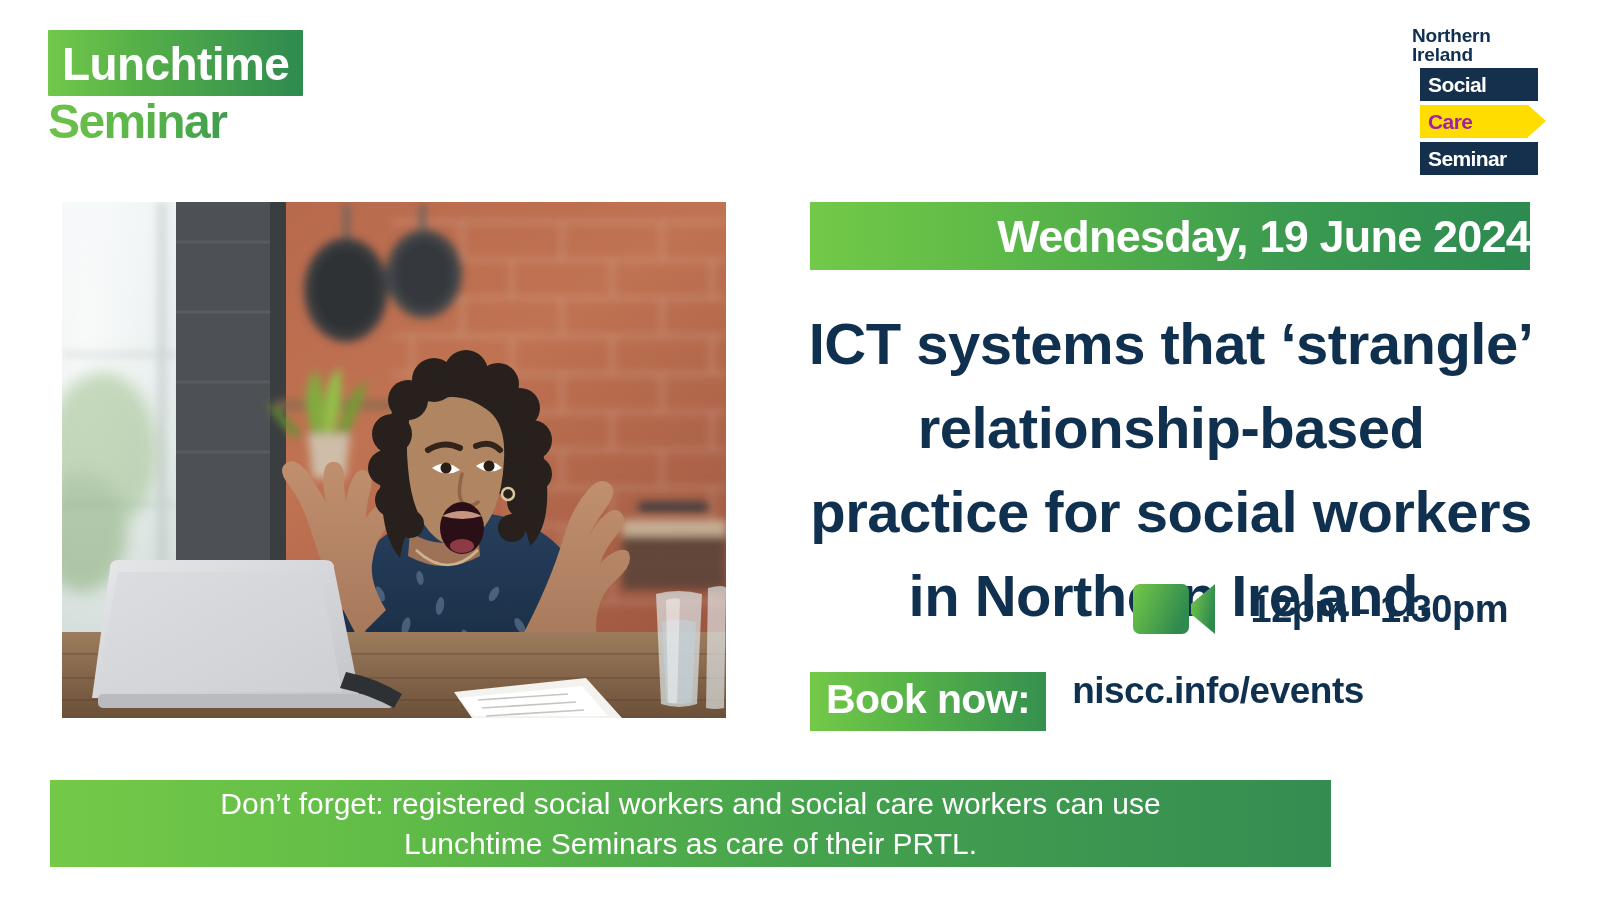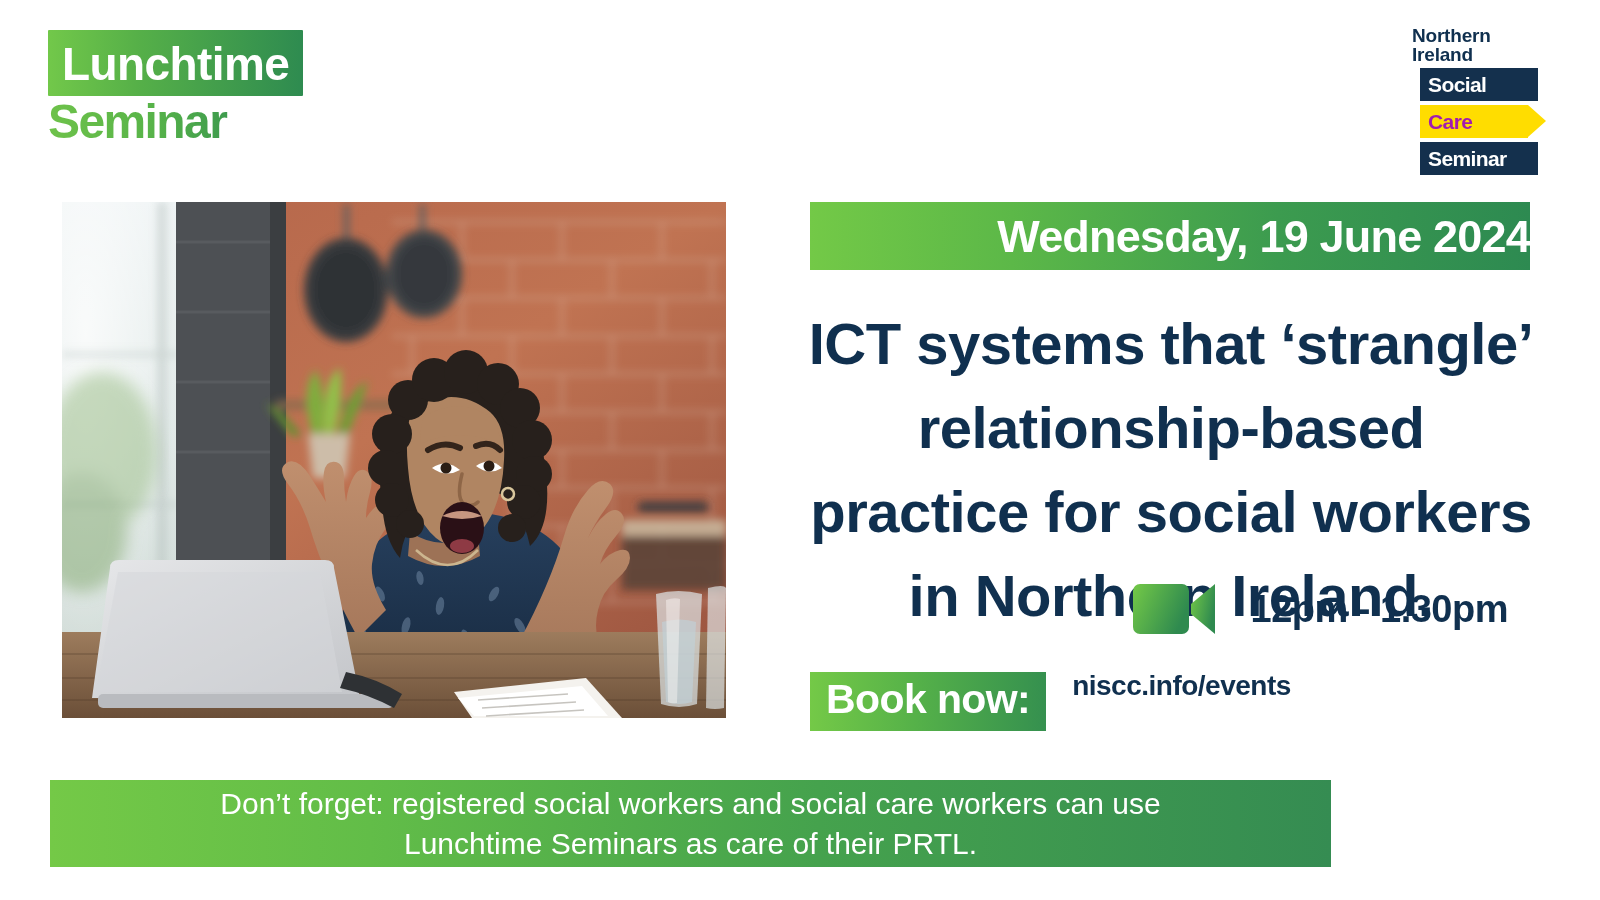--- a/index.html
+++ b/index.html
@@ -190,21 +190,21 @@
     padding: 7px 16px 11px 16px;
   }
   .book-text {
     font-size: 41px;
     font-weight: bold;
     color: #ffffff;
     letter-spacing: -0.6px;
     line-height: 1;
   }
   .book-url {
-    font-size: 28px;
+    font-size: 37px;
     font-weight: bold;
     color: #10304f;
     letter-spacing: -0.5px;
     line-height: 1;
   }
 
   
   .bottom-banner {
     position: absolute;
     left: 50px;

